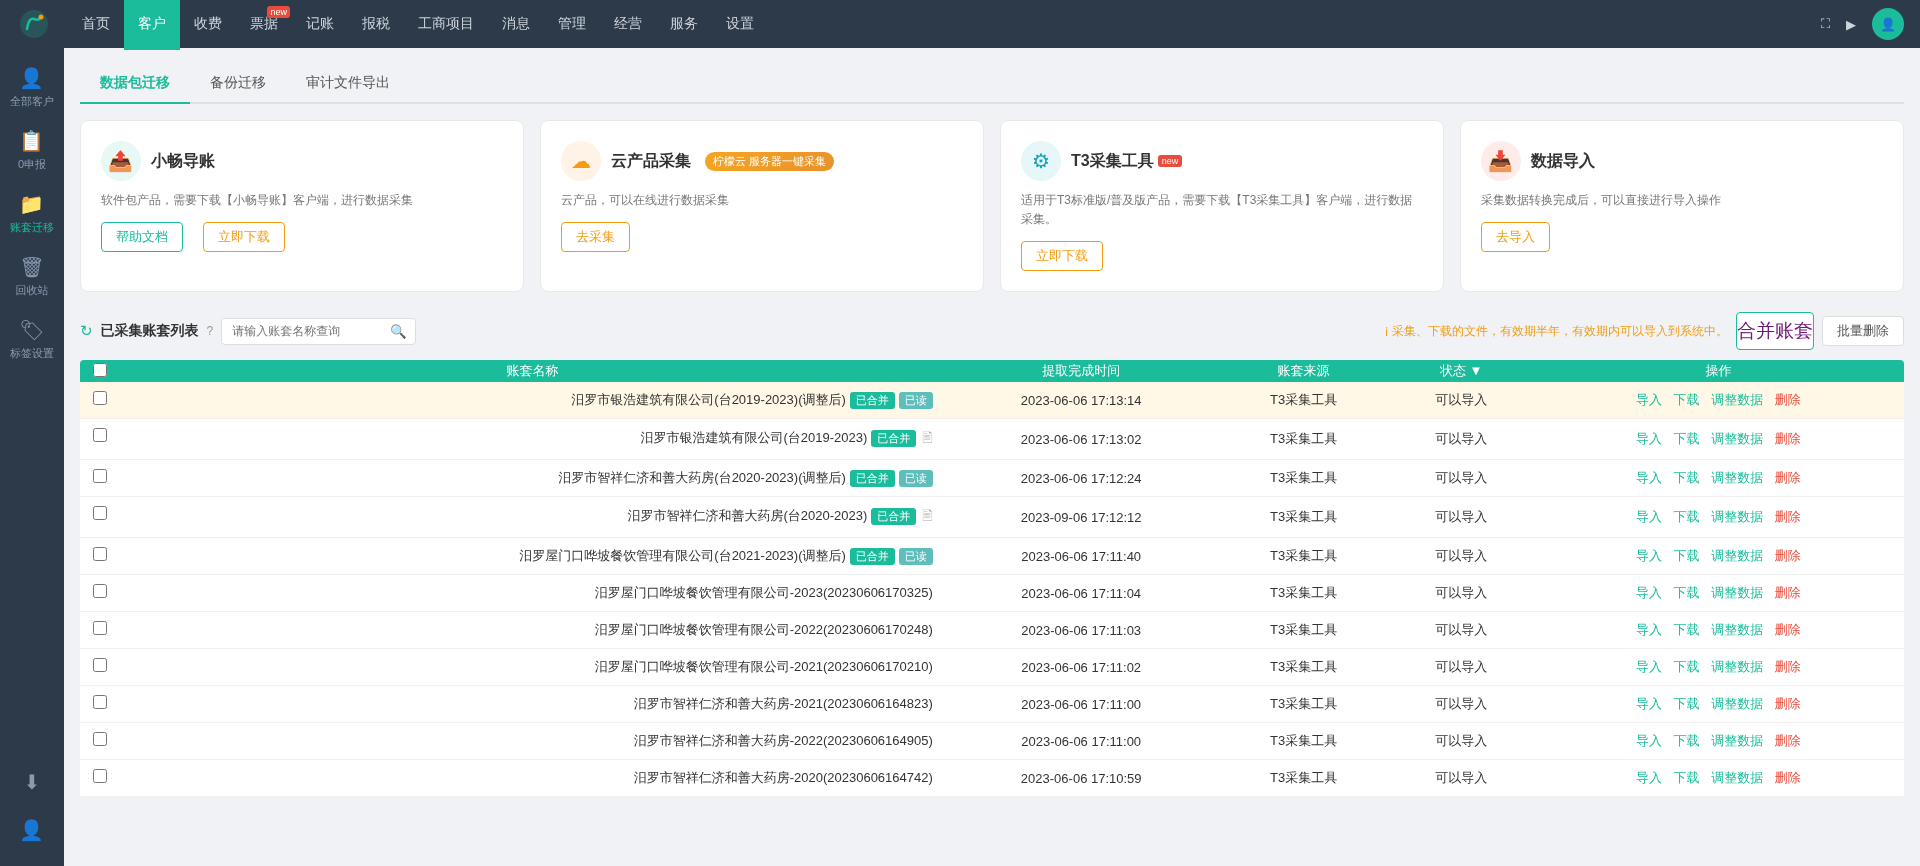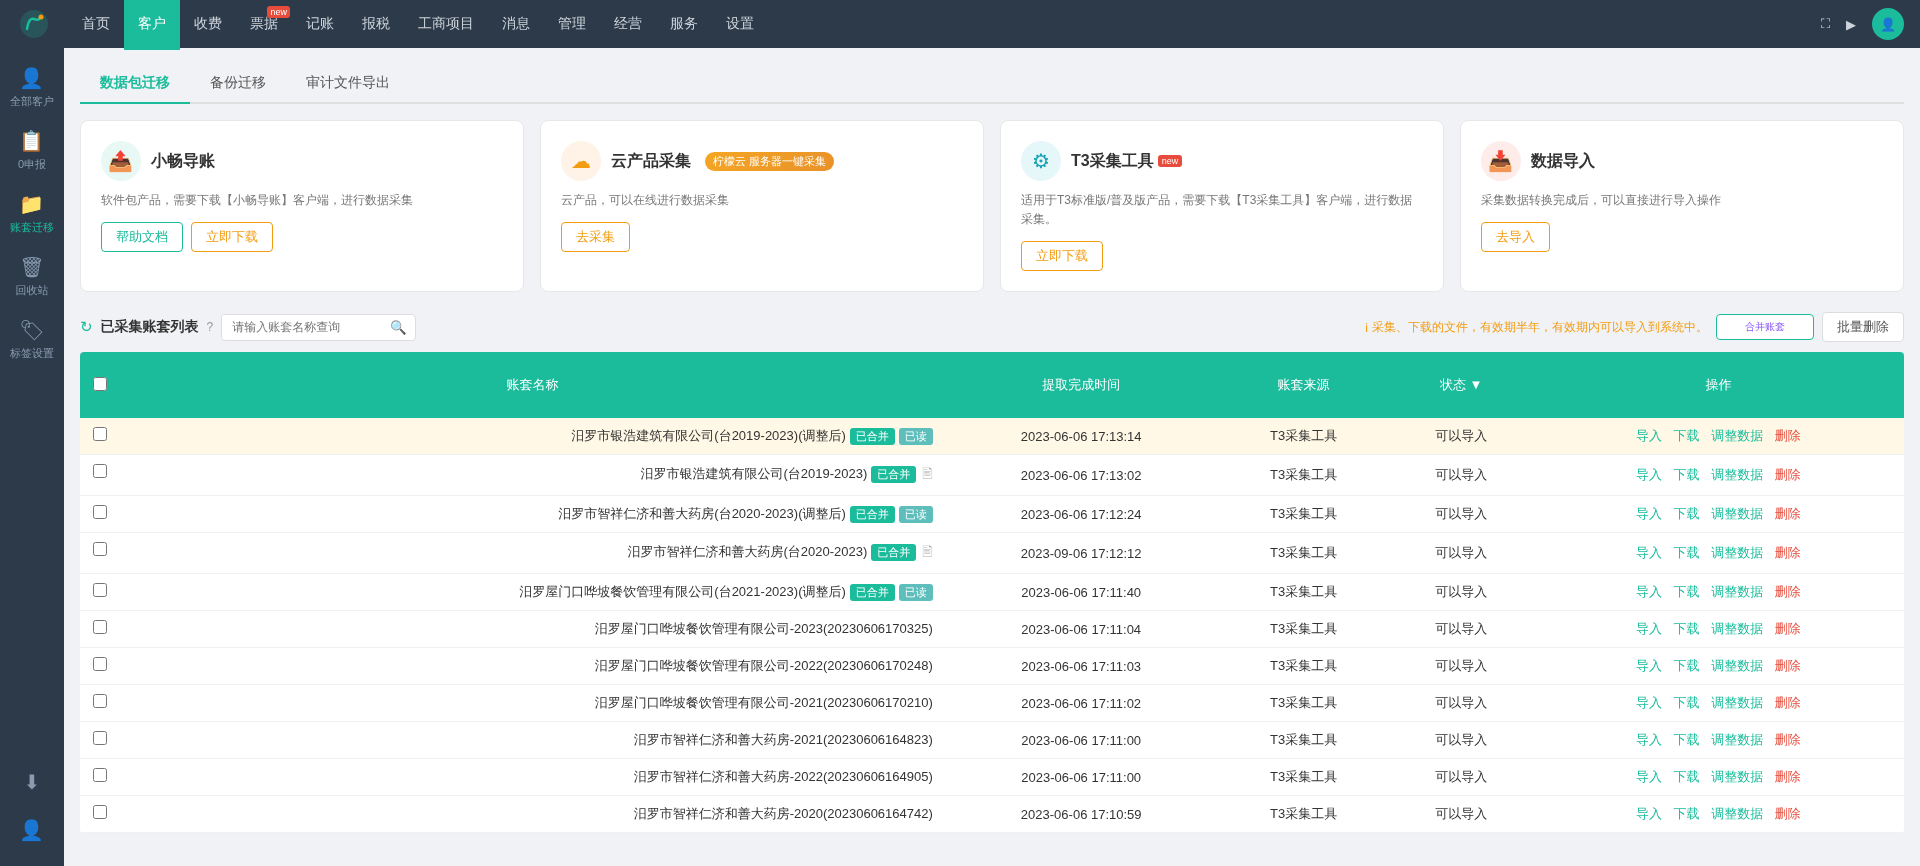--- a/index.html
+++ b/index.html
@@ -84,21 +84,21 @@
     .card-icon.green { background: #e8f8f4; color: #1abc9c; }
     .card-icon.orange { background: #fef3e6; color: #f39c12; }
     .card-icon.teal { background: #e6f7fa; color: #17a2b8; }
     .card-icon.red { background: #fdecea; color: #e74c3c; }
     .card-title { font-size: 16px; font-weight: bold; text-align: center; }
     .card-badge {
       background: linear-gradient(135deg, #f5a623, #e8912a);
       color: #fff; font-size: 11px; padding: 2px 8px; border-radius: 10px; margin-left: 4px;
     }
     .card-desc { color: #777; font-size: 12px; line-height: 1.6; margin: 8px 0 12px 0; }
-    .card-actions { display: flex; gap: 8px; }
+    .card-actions { display: flex; gap: 20px; }
     .btn-outline {
       border: 1px solid #f39c12; color: #f39c12; background: #fff;
       padding: 5px 14px; border-radius: 4px; cursor: pointer; font-size: 13px;
     }
     .btn-outline.green { border-color: #1abc9c; color: #1abc9c; }
     .card-title-wrapper { position: relative; display: inline-flex; align-items: center; }
 
     
     .table-toolbar {
       display: flex; align-items: center; gap: 10px; margin-bottom: 10px;
@@ -113,32 +113,32 @@
       background: #fff;
     }
     .search-box input {
       border: none; outline: none; padding: 5px 10px; font-size: 12px; width: 160px;
     }
     .search-box .search-btn {
       background: none; border: none; padding: 5px 8px; cursor: pointer; color: #999;
     }
     .hint-text { color: #f39c12; font-size: 12px; display: flex; align-items: center; gap: 4px; }
     .btn-merge {
-      background: #fff; border: 1px solid #1abc9c; color: #8b5cf6;
-      padding: 5px 28px; border-radius: 4px; cursor: pointer; font-size: 10px;
+      background: #fff; border: 1px solid #1abc9c; color: #701a75;
+      padding: 5px 0; border-radius: 4px; cursor: pointer; font-size: 19px;
     }
     .btn-batch-delete {
       background: #fff; border: 1px solid #ddd; color: #555;
       padding: 5px 14px; border-radius: 4px; cursor: pointer; font-size: 13px;
     }
 
     
     .data-table { width: 100%; border-collapse: collapse; background: #fff; border-radius: 4px; overflow: hidden; }
     .data-table thead tr { background: #1abc9c; color: #fff; }
-    .data-table thead th { padding: 24px 12px; text-align: center; font-size: 13px; font-weight: normal; }
+    .data-table thead th { padding: 2px 12px; text-align: center; font-size: 13px; font-weight: normal; }
     .data-table thead th:first-child { width: 40px; }
     .data-table tbody tr { border-bottom: 1px solid #f0f0f0; }
     .data-table tbody tr.highlighted { background: #fff8e6; }
     .data-table td { padding: 9px 12px; text-align: center; font-size: 13px; }
     .data-table td:nth-child(2) { text-align: right; }
     .action-link { color: #1abc9c; cursor: pointer; margin: 11px 4px; }
     .action-link.red { color: #e74c3c; }
     .tag {
       display: inline-block; padding: 1px 6px; border-radius: 3px;
       font-size: 11px; margin-left: 4px;

